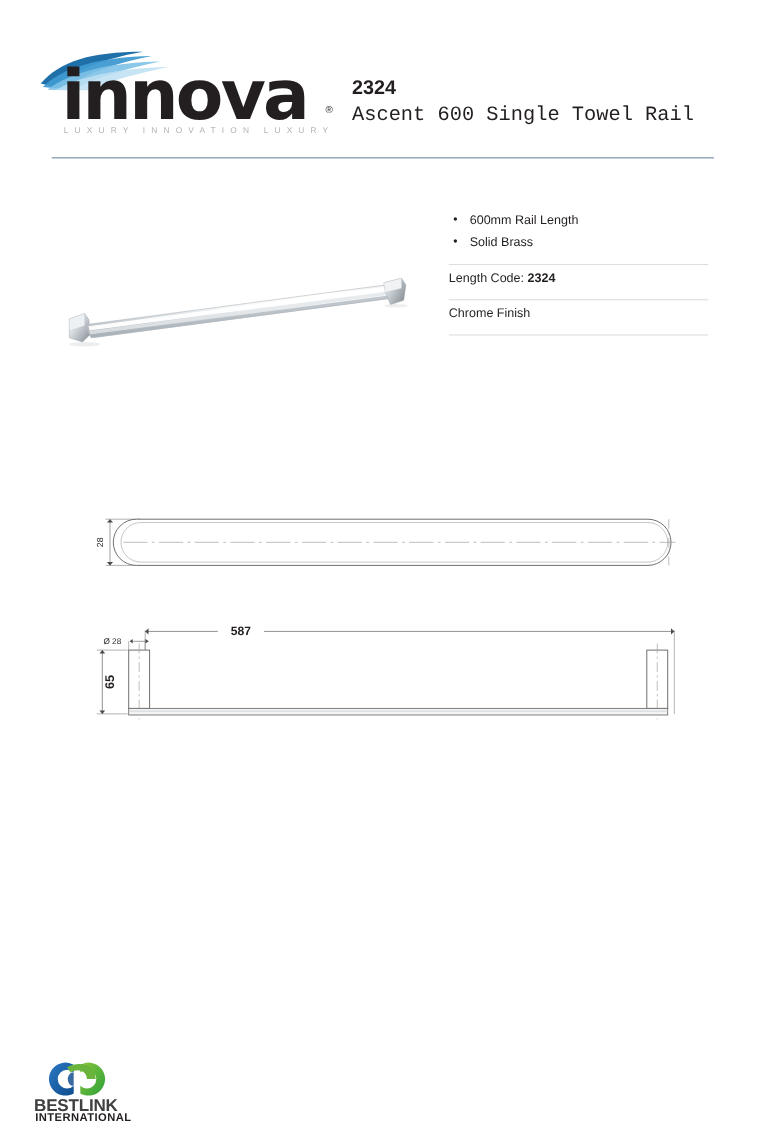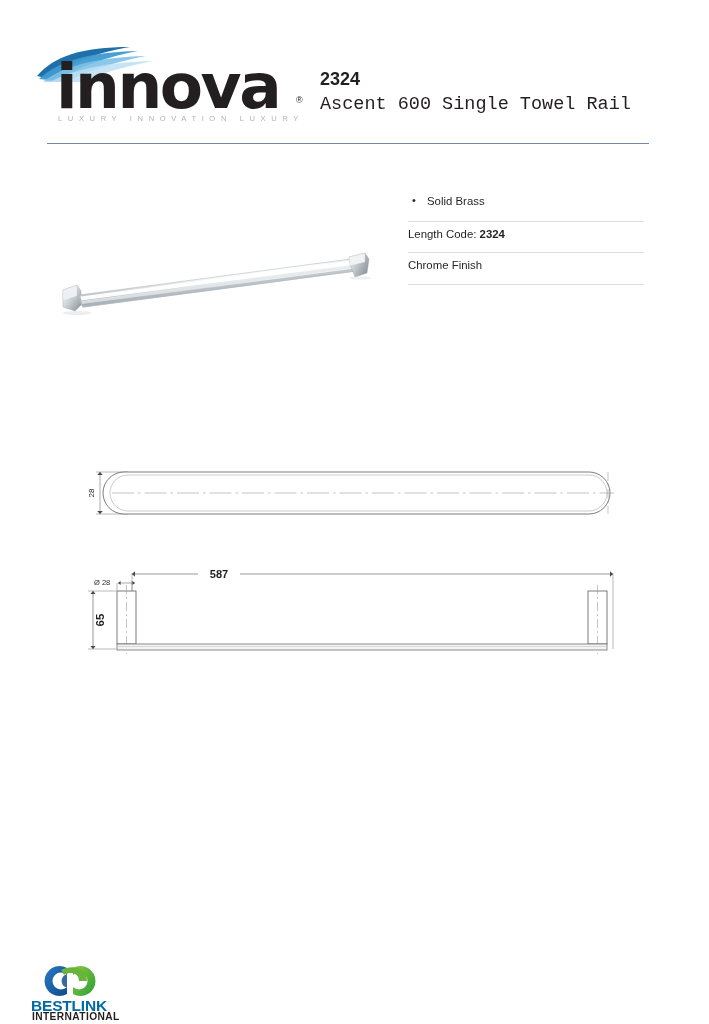--- a/index.html
+++ b/index.html
@@ -188,21 +188,21 @@
     width: 66px;
     height: 38px;
   }
   #footer-name {
     position: absolute;
     left: 0px;
     top: 36px;
     font-size: 15.5px;
     font-weight: 700;
     letter-spacing: -0.2px;
-    color: #0369a1;
+    color: #404040;
     font-family: "Liberation Sans", sans-serif;
     line-height: 1;
   }
   #footer-sub {
     position: absolute;
     left: 1px;
     top: 50px;
     font-size: 10.2px;
     font-weight: 700;
     letter-spacing: 0.4px;
@@ -285,20 +285,21 @@
 
     <ellipse cx="22" cy="66" rx="14" ry="2" fill="#d7dbde" opacity="0.5"></ellipse>
     <ellipse cx="305" cy="31" rx="11" ry="1.6" fill="#d7dbde" opacity="0.45"></ellipse>
   </svg>
 
   <div id="spec-panel">
 
 
     <div class="spec-block">
       <ul id="spec-features">
+        <li>600mm Rail Length</li>
         <li>Solid Brass</li>
       </ul>
     </div>
 
     <div class="spec-block">
       <div class="spec-line"><span>Length Code: </span><span class="strong">2324</span></div>
     </div>
 
     <div class="spec-block">
       <div class="spec-line">Chrome Finish</div>

